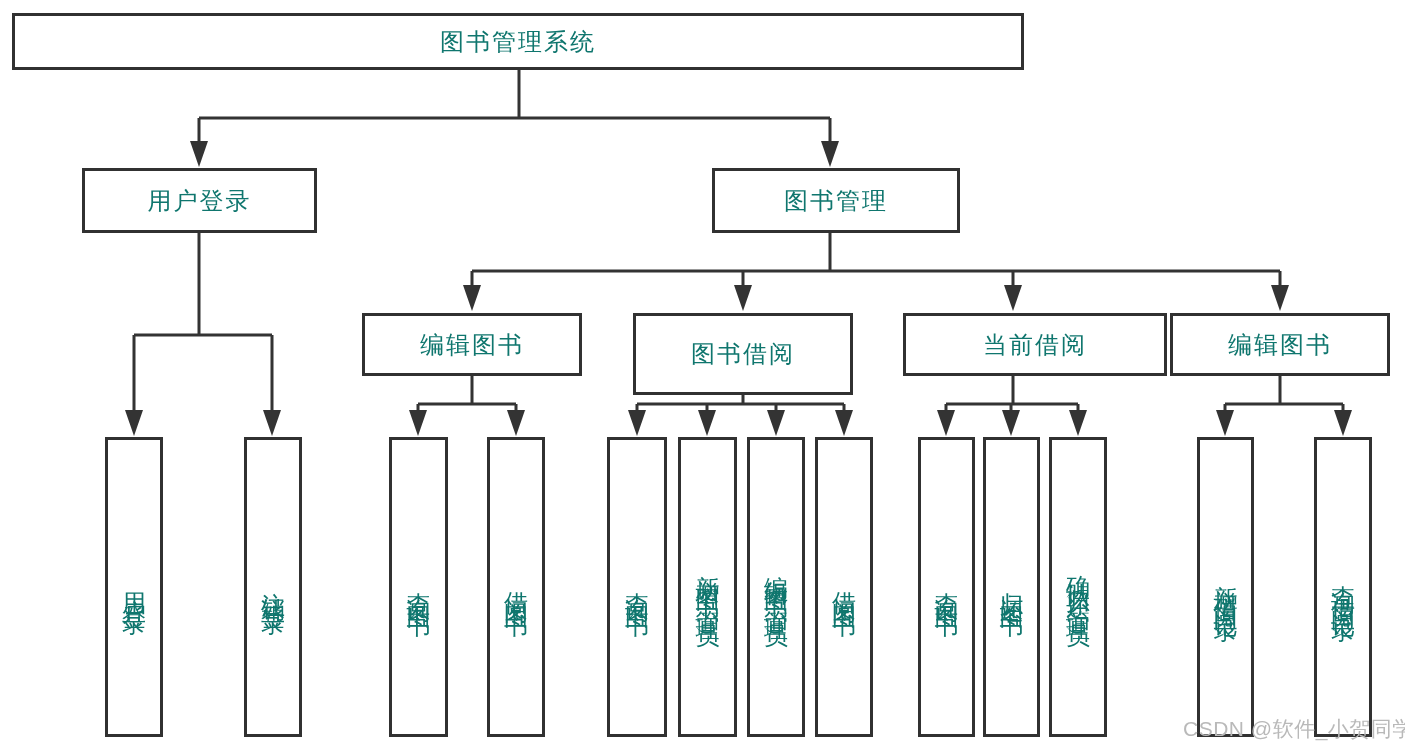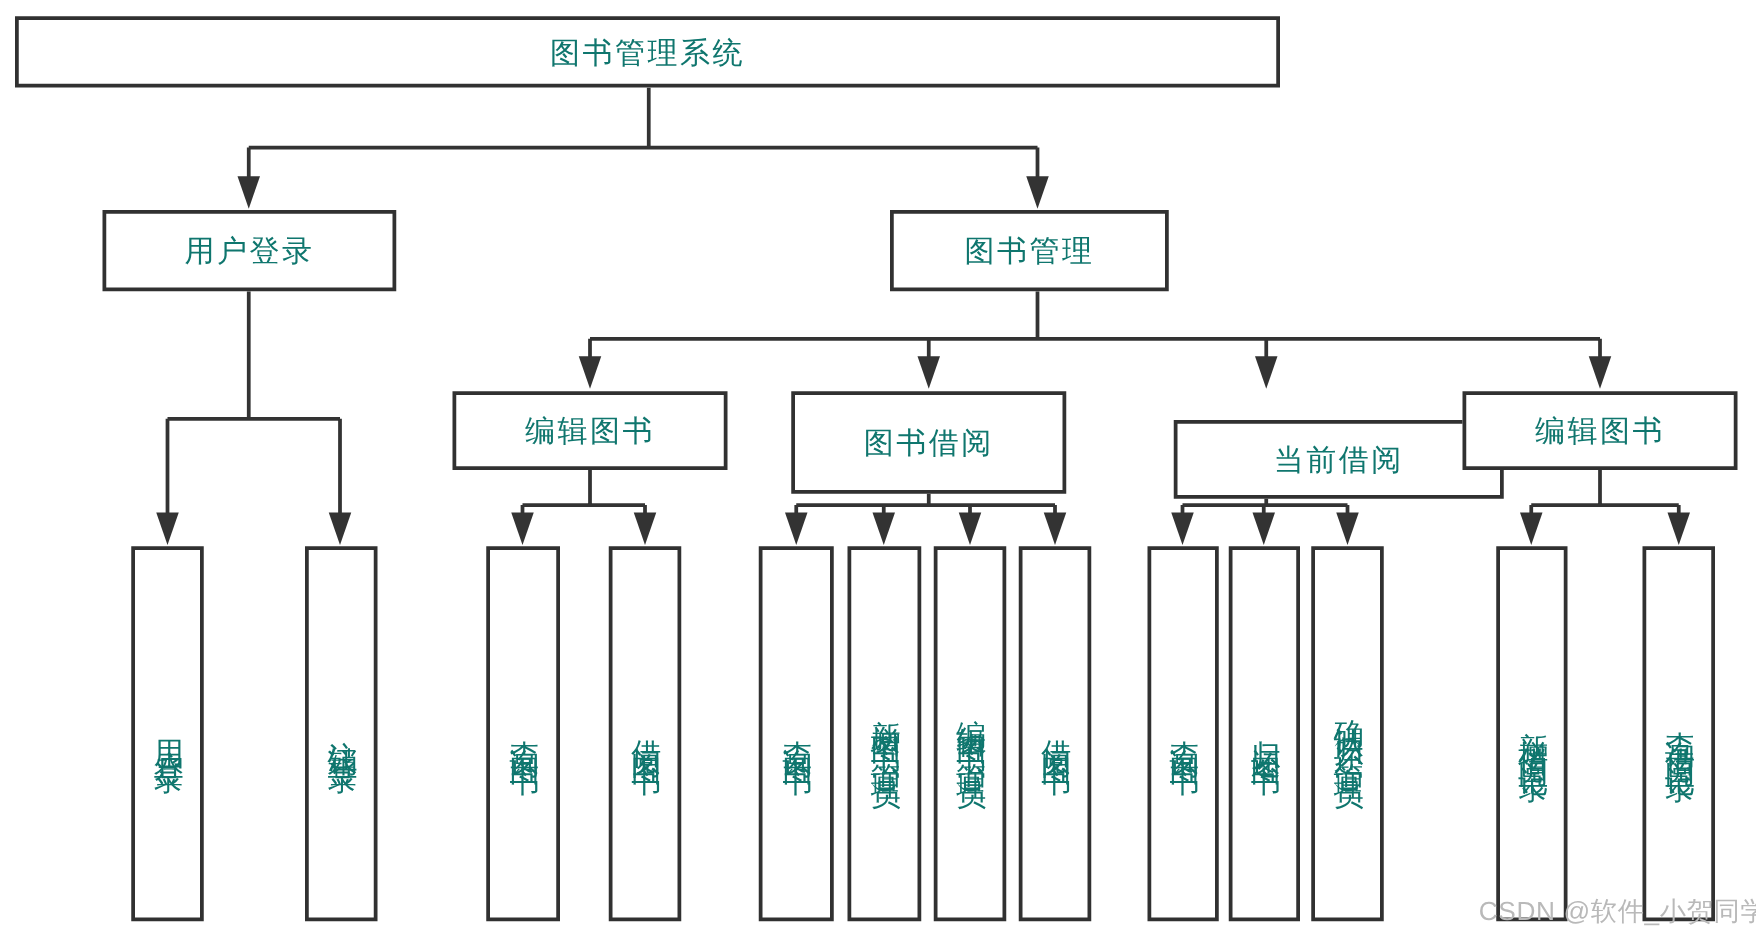--- a/index.html
+++ b/index.html
@@ -95,25 +95,25 @@
       <polygon points="1002,410 1020,410 1011,436"></polygon>
       <polygon points="1069,410 1087,410 1078,436"></polygon>
       <polygon points="1216,410 1234,410 1225,436"></polygon>
       <polygon points="1334,410 1352,410 1343,436"></polygon>
     </g>
   </svg>
 
   <div class="box hbox" style="left:12px; top:13px; width:1012px; height:57px;">图书管理系统</div>
 
   <div class="box hbox" style="left:82px; top:168px; width:235px; height:65px;">用户登录</div>
-  <div class="box hbox" style="left:712px; top:168px; width:223px; height:65px;">图书管理</div>
+  <div class="box hbox" style="left:712px; top:168px; width:248px; height:65px;">图书管理</div>
 
   <div class="box hbox" style="left:362px; top:313px; width:220px; height:63px;">编辑图书</div>
   <div class="box hbox" style="left:633px; top:313px; width:220px; height:82px;">图书借阅</div>
-  <div class="box hbox" style="left:939px; top:313px; width:264px; height:63px;margin-top:23px;">当前借阅</div>
+  <div class="box hbox" style="left:903px; top:313px; width:264px; height:63px;">当前借阅</div>
   <div class="box hbox" style="left:1170px; top:313px; width:220px; height:63px;">编辑图书</div>
 
   <div class="box vbox" style="left:105px; top:437px; width:58px; height:300px;">用户登录</div>
   <div class="box vbox" style="left:244px; top:437px; width:58px; height:300px;">注销登录</div>
 
   <div class="box vbox" style="left:389px; top:437px; width:59px; height:300px;">查询图书</div>
   <div class="box vbox" style="left:487px; top:437px; width:58px; height:300px;">借阅图书</div>
 
   <div class="box vbox" style="left:607px; top:437px; width:60px; height:300px;">查询图书</div>
   <div class="box vbox" style="left:678px; top:437px; width:59px; height:300px;">新增图书（管理员）</div>

